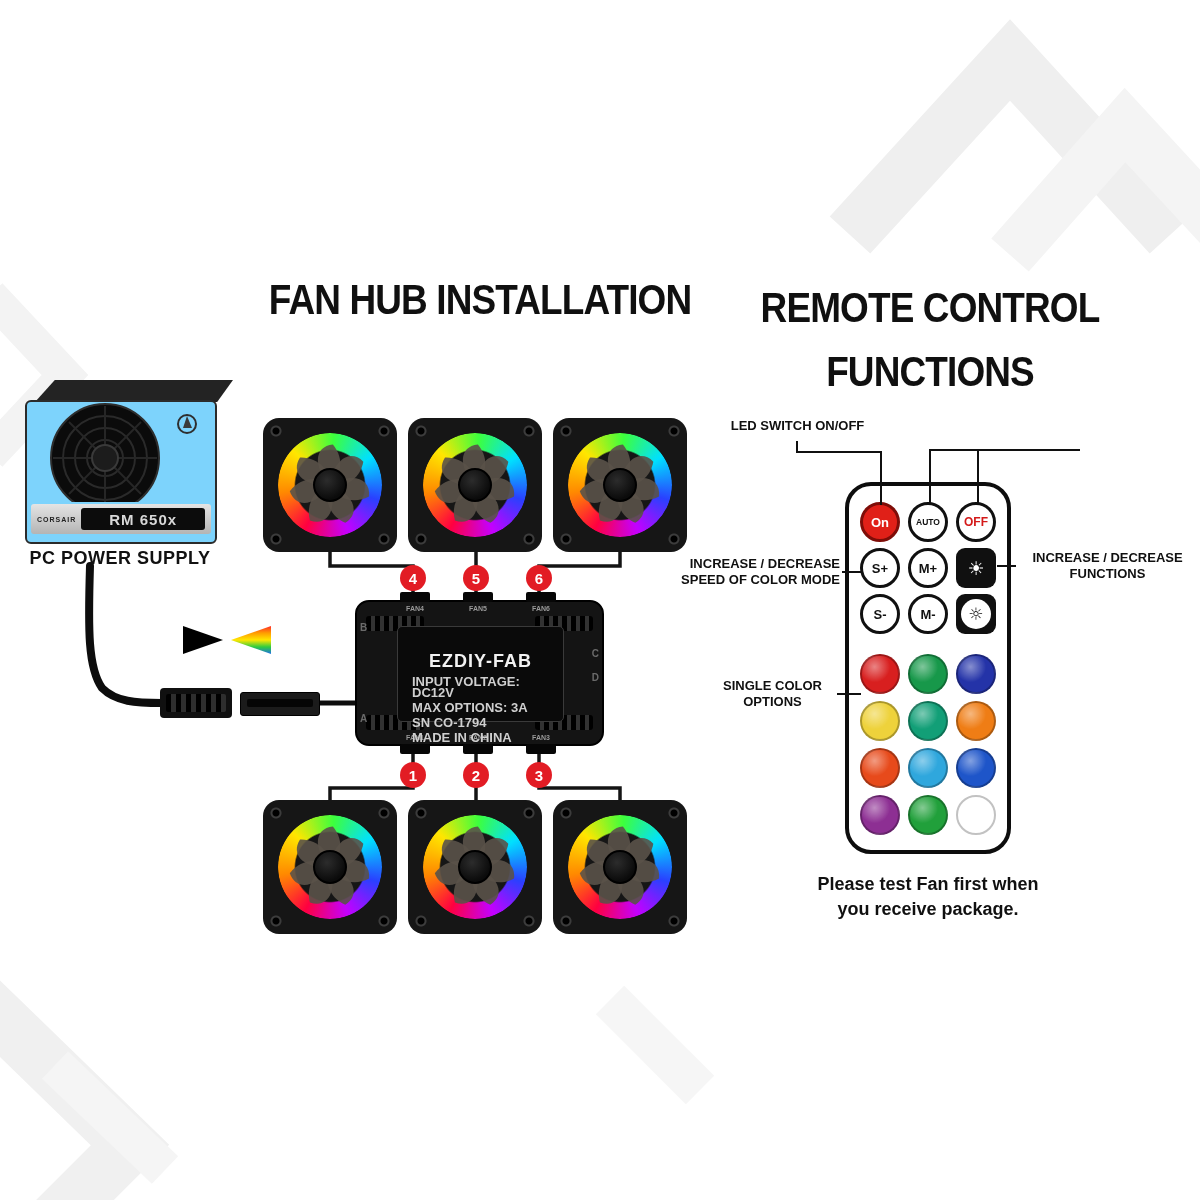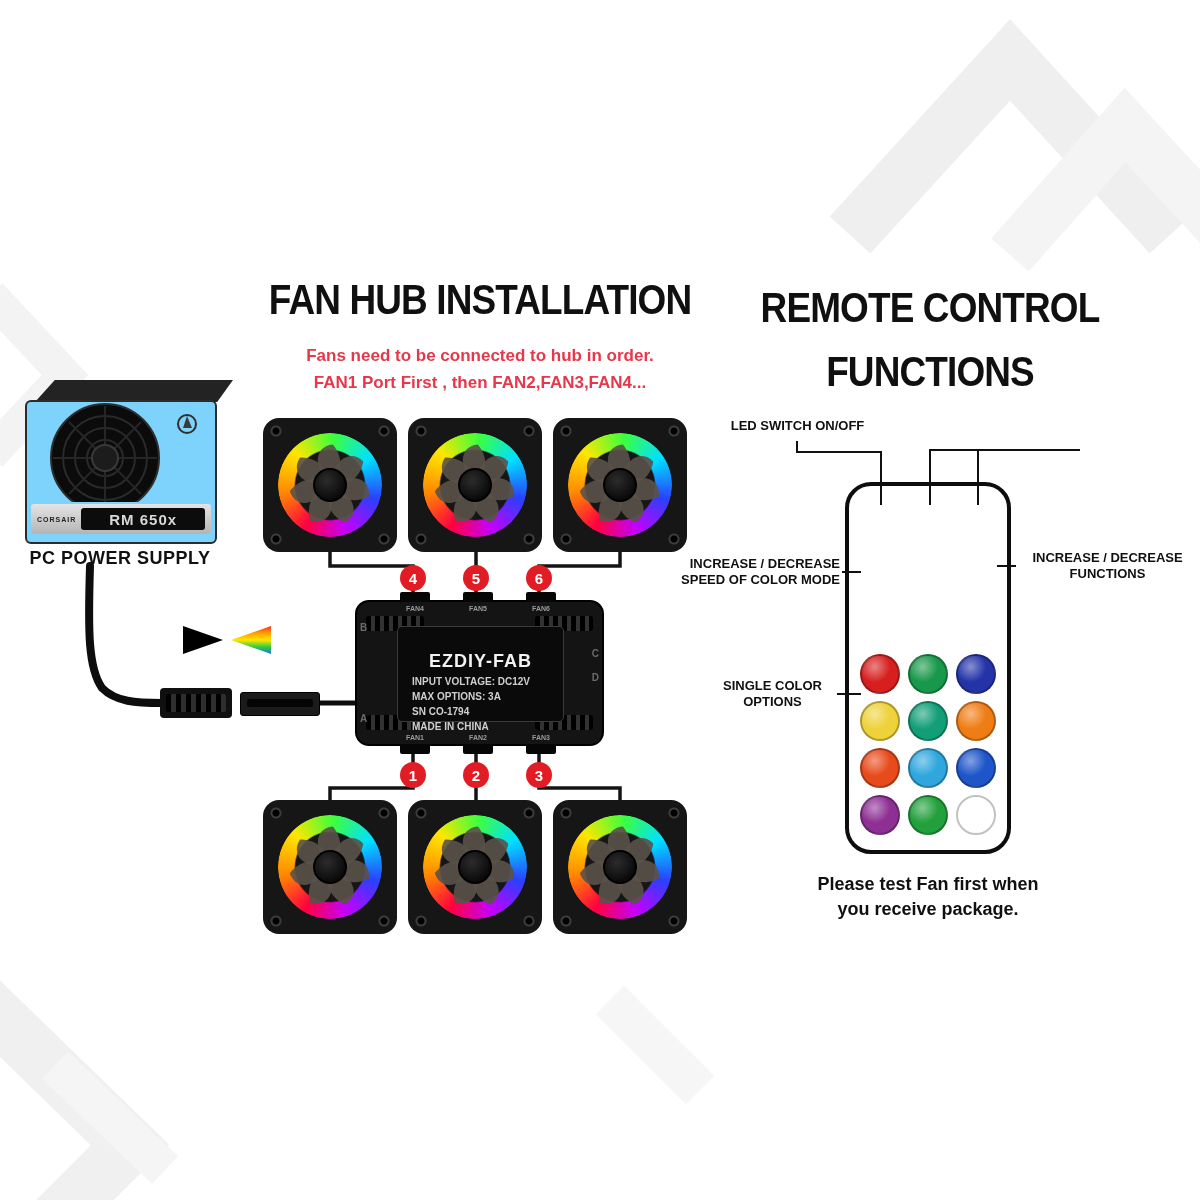--- a/index.html
+++ b/index.html
@@ -56,21 +56,21 @@
   
   .badge{position:absolute;width:26px;height:26px;border-radius:50%;background:#e21c24;color:#fff;
          font-weight:800;font-size:15px;display:flex;align-items:center;justify-content:center;z-index:3;}
 
   
   .hub{left:355px;top:600px;width:245px;height:142px;background:#141414;border:2px solid #000;
        border-radius:14px;z-index:2;}
   .hub-panel{position:absolute;left:40px;top:24px;width:165px;height:94px;background:#0a0a0a;
              border:1px solid #3a3a3a;border-radius:5px;}
   .hub-brand{margin-top:24px;text-align:center;color:#f2f2f2;font-weight:800;font-size:18px;letter-spacing:1px;}
-  .hub-spec{margin:4px 0 0 14px;color:#cfcfcf;font-weight:700;font-size:10px;line-height:11px;}
+  .hub-spec{margin:4px 0 0 14px;color:#cfcfcf;font-weight:700;font-size:13px;line-height:11px;}
   .vent{position:absolute;width:58px;height:15px;border-radius:3px;
         background:repeating-linear-gradient(90deg,#000 0 5px,#323232 5px 9px);}
   .port-tab{position:absolute;width:30px;height:10px;background:#060606;border-radius:2px;}
   .port-label{position:absolute;width:40px;text-align:center;color:#9a9a9a;font-size:7px;font-weight:700;}
   .side-letter{position:absolute;color:#6a6a6a;font-size:10px;font-weight:700;}
 
   
   .callout{position:absolute;font-weight:800;font-size:13px;line-height:16px;color:#101010;}
   .remote{left:845px;top:482px;width:166px;height:372px;background:#fff;border:4px solid #0d0d0d;
           border-radius:26px;box-sizing:border-box;z-index:2;}
@@ -142,24 +142,20 @@
     <path d="M 1016 566 H 997" stroke="#101010" stroke-width="2" fill="none"></path>
     <path d="M 837 694 H 861" stroke="#101010" stroke-width="2" fill="none"></path>
   </svg>
 
   <div class="abs big-title z2" style="left:230px;top:276px;width:500px;">FAN HUB INSTALLATION</div>
   <div class="abs big-title z2" style="left:730px;top:276px;width:400px;line-height:64px;">
     <span style="display:block">REMOTE CONTROL</span>
     <span style="display:block">FUNCTIONS</span>
   </div>
 
-  <div class="abs red-note z2" style="left:250px;top:342px;width:460px;">
-    <span style="display:block">Fans need to be connected to hub in order.</span>
-    <span style="display:block">FAN1 Port First , then FAN2,FAN3,FAN4...</span>
-  </div>
 
   <div class="abs psu-top z2"></div>
   <div class="abs psu-front z2">
     <svg width="184" height="100" style="position:absolute;left:0;top:0">
       <circle cx="78" cy="56" r="54" fill="#0b0b0b" stroke="#2e2e2e" stroke-width="2"></circle>
       <circle cx="78" cy="56" r="42" fill="none" stroke="#2a2a2a" stroke-width="2"></circle>
       <circle cx="78" cy="56" r="30" fill="none" stroke="#2a2a2a" stroke-width="2"></circle>
       <circle cx="78" cy="56" r="18" fill="none" stroke="#2a2a2a" stroke-width="2"></circle>
       <g stroke="#262626" stroke-width="2">
         <line x1="78" y1="4" x2="78" y2="108"></line>
@@ -283,20 +279,37 @@
   <div class="callout z2" style="left:1020px;top:550px;width:175px;text-align:center">
     <span style="display:block">INCREASE / DECREASE</span>
     <span style="display:block">FUNCTIONS</span>
   </div>
   <div class="callout z2" style="left:710px;top:678px;width:125px;text-align:center">
     <span style="display:block">SINGLE COLOR</span>
     <span style="display:block">OPTIONS</span>
   </div>
 
   <div class="abs remote">
+    <div class="fn-grid">
+      <div class="rbtn on">On</div>
+      <div class="rbtn auto">AUTO</div>
+      <div class="rbtn off">OFF</div>
+      <div class="rbtn">S+</div>
+      <div class="rbtn">M+</div>
+      <div class="sqbtn">
+        <span class="sun-up">☀</span>
+      </div>
+      <div class="rbtn">S-</div>
+      <div class="rbtn">M-</div>
+      <div class="sqbtn">
+        <span class="sun-down-circle">
+          <span class="sun-down">☼</span>
+        </span>
+      </div>
+    </div>
     <div class="color-grid">
         <div class="color-btn" style="background: radial-gradient(circle at 35% 30%, rgba(255, 255, 255, 0.45), rgba(255, 255, 255, 0) 45%), rgb(216, 31, 31);"></div>
         <div class="color-btn" style="background: radial-gradient(circle at 35% 30%, rgba(255, 255, 255, 0.45), rgba(255, 255, 255, 0) 45%), rgb(23, 152, 74);"></div>
         <div class="color-btn" style="background: radial-gradient(circle at 35% 30%, rgba(255, 255, 255, 0.45), rgba(255, 255, 255, 0) 45%), rgb(36, 51, 168);"></div>
         <div class="color-btn" style="background: radial-gradient(circle at 35% 30%, rgba(255, 255, 255, 0.45), rgba(255, 255, 255, 0) 45%), rgb(238, 210, 59);"></div>
         <div class="color-btn" style="background: radial-gradient(circle at 35% 30%, rgba(255, 255, 255, 0.45), rgba(255, 255, 255, 0) 45%), rgb(18, 159, 119);"></div>
         <div class="color-btn" style="background: radial-gradient(circle at 35% 30%, rgba(255, 255, 255, 0.45), rgba(255, 255, 255, 0) 45%), rgb(239, 125, 21);"></div>
         <div class="color-btn" style="background: radial-gradient(circle at 35% 30%, rgba(255, 255, 255, 0.45), rgba(255, 255, 255, 0) 45%), rgb(231, 74, 27);"></div>
         <div class="color-btn" style="background: radial-gradient(circle at 35% 30%, rgba(255, 255, 255, 0.45), rgba(255, 255, 255, 0) 45%), rgb(47, 167, 221);"></div>
         <div class="color-btn" style="background: radial-gradient(circle at 35% 30%, rgba(255, 255, 255, 0.45), rgba(255, 255, 255, 0) 45%), rgb(30, 85, 201);"></div>

